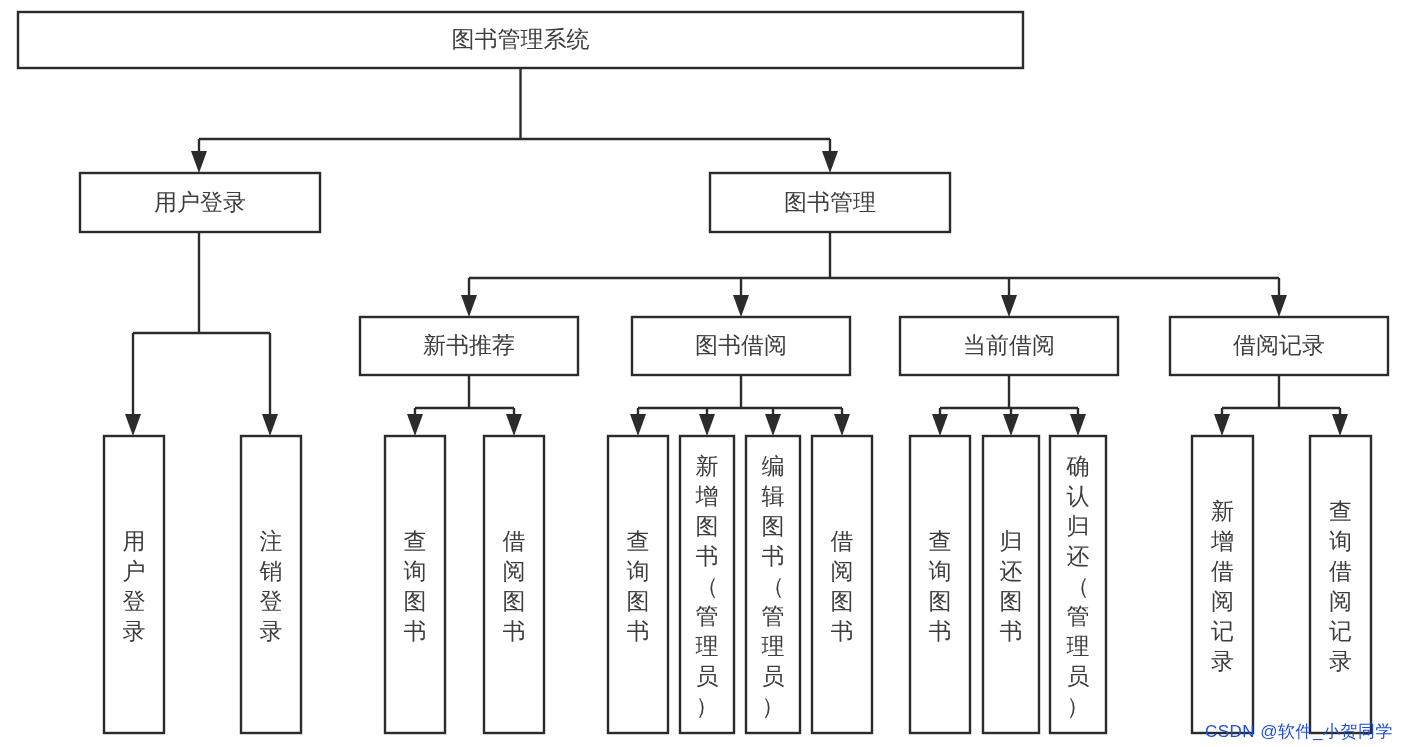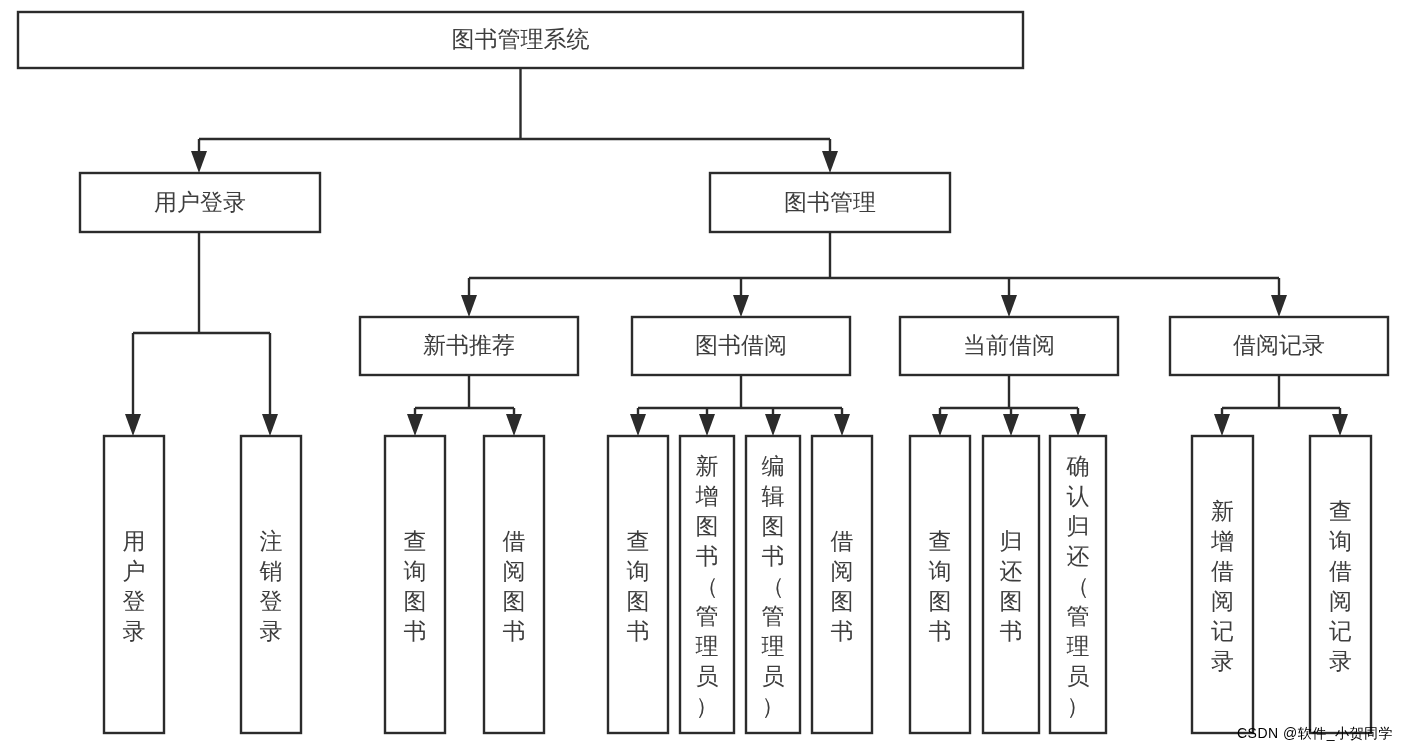--- a/index.html
+++ b/index.html
@@ -49,22 +49,22 @@
     stroke-linecap: butt;
   }
   .edge-arrow {
     fill: #2b2b2b;
     stroke: none;
   }
   .watermark-text {
     position: absolute;
     right: 12px;
     bottom: 4px;
-    color: #000000;
-    font-size: 14px;
+    color: #1d4ed8;
+    font-size: 17px;
     font-family: "Liberation Sans", "DejaVu Sans", sans-serif;
     letter-spacing: 0.5px;
     white-space: nowrap;
     user-select: none;
   }
 </style>
 </head>
 <body>
 
 <div id="diagram-root">

